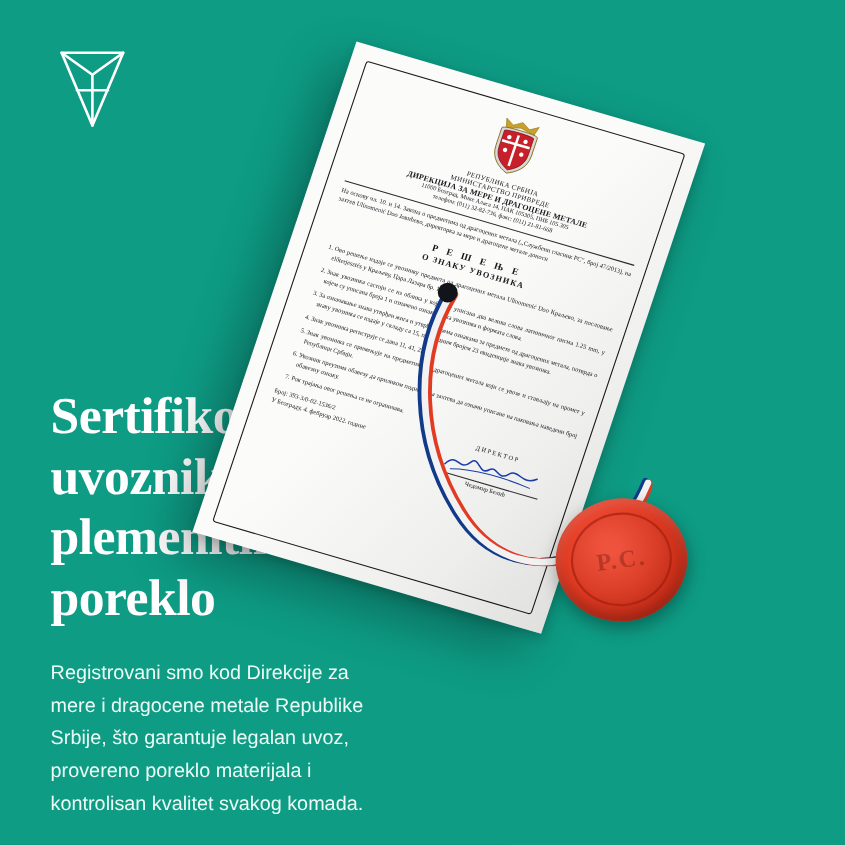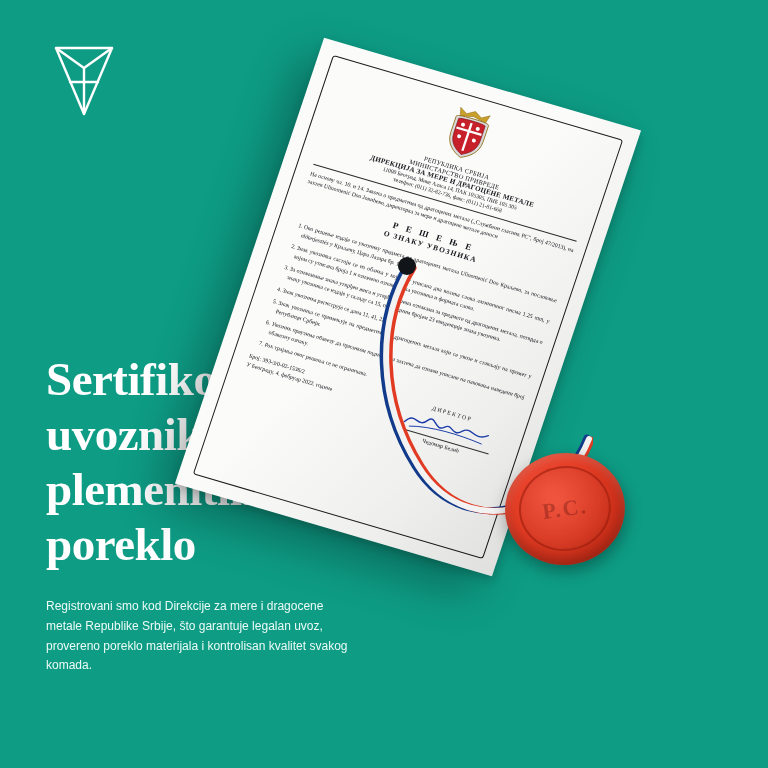--- a/index.html
+++ b/index.html
@@ -46,21 +46,21 @@
   }
   .headline span { display: block; }
 
   
   .bodycopy {
     position: absolute;
     left: 46px;
     top: 597px;
     width: 310px;
     color: #ecfbf6;
-    font-size: 12px;
+    font-size: 18px;
     line-height: 1.65;
     font-family: "Liberation Sans", sans-serif;
   }
 
   
   .doc-wrap {
     position: absolute;
     left: 243px;
     top: 72px;
     width: 430px;

